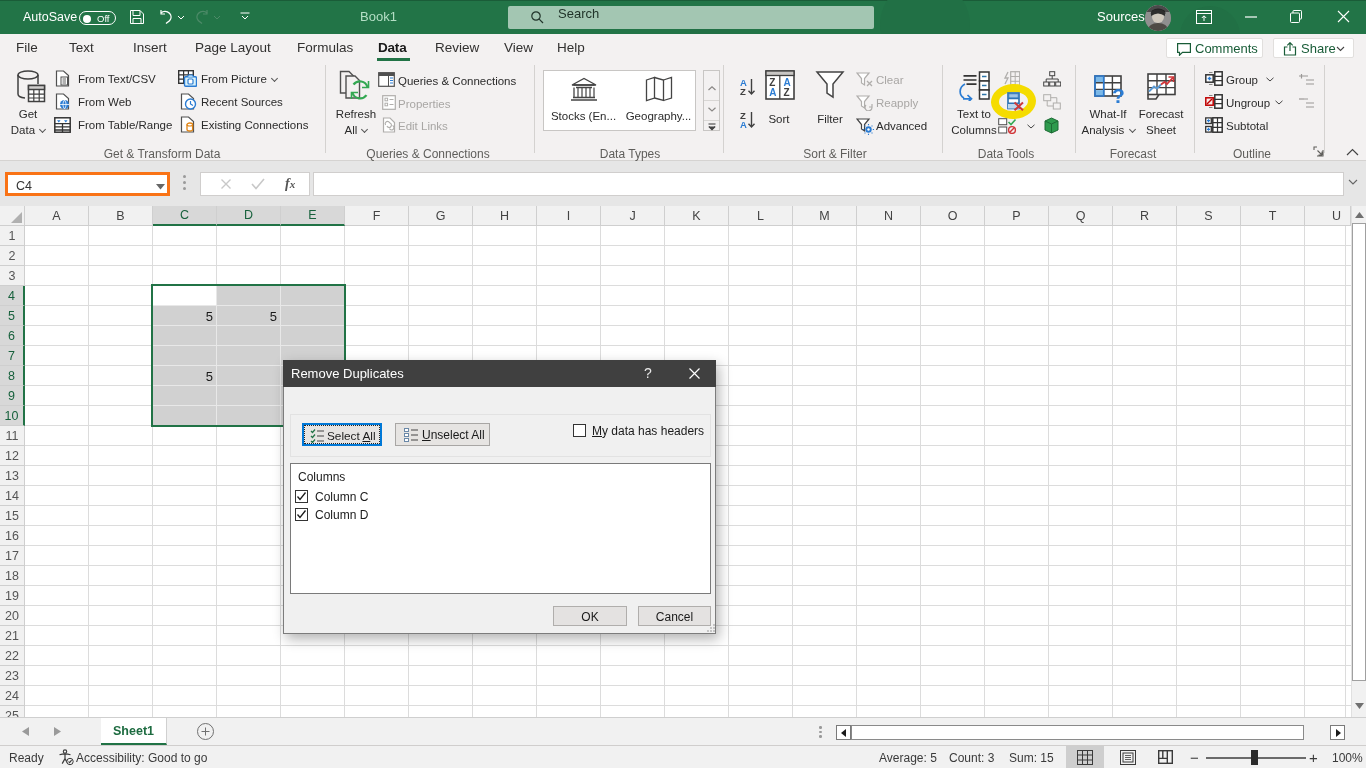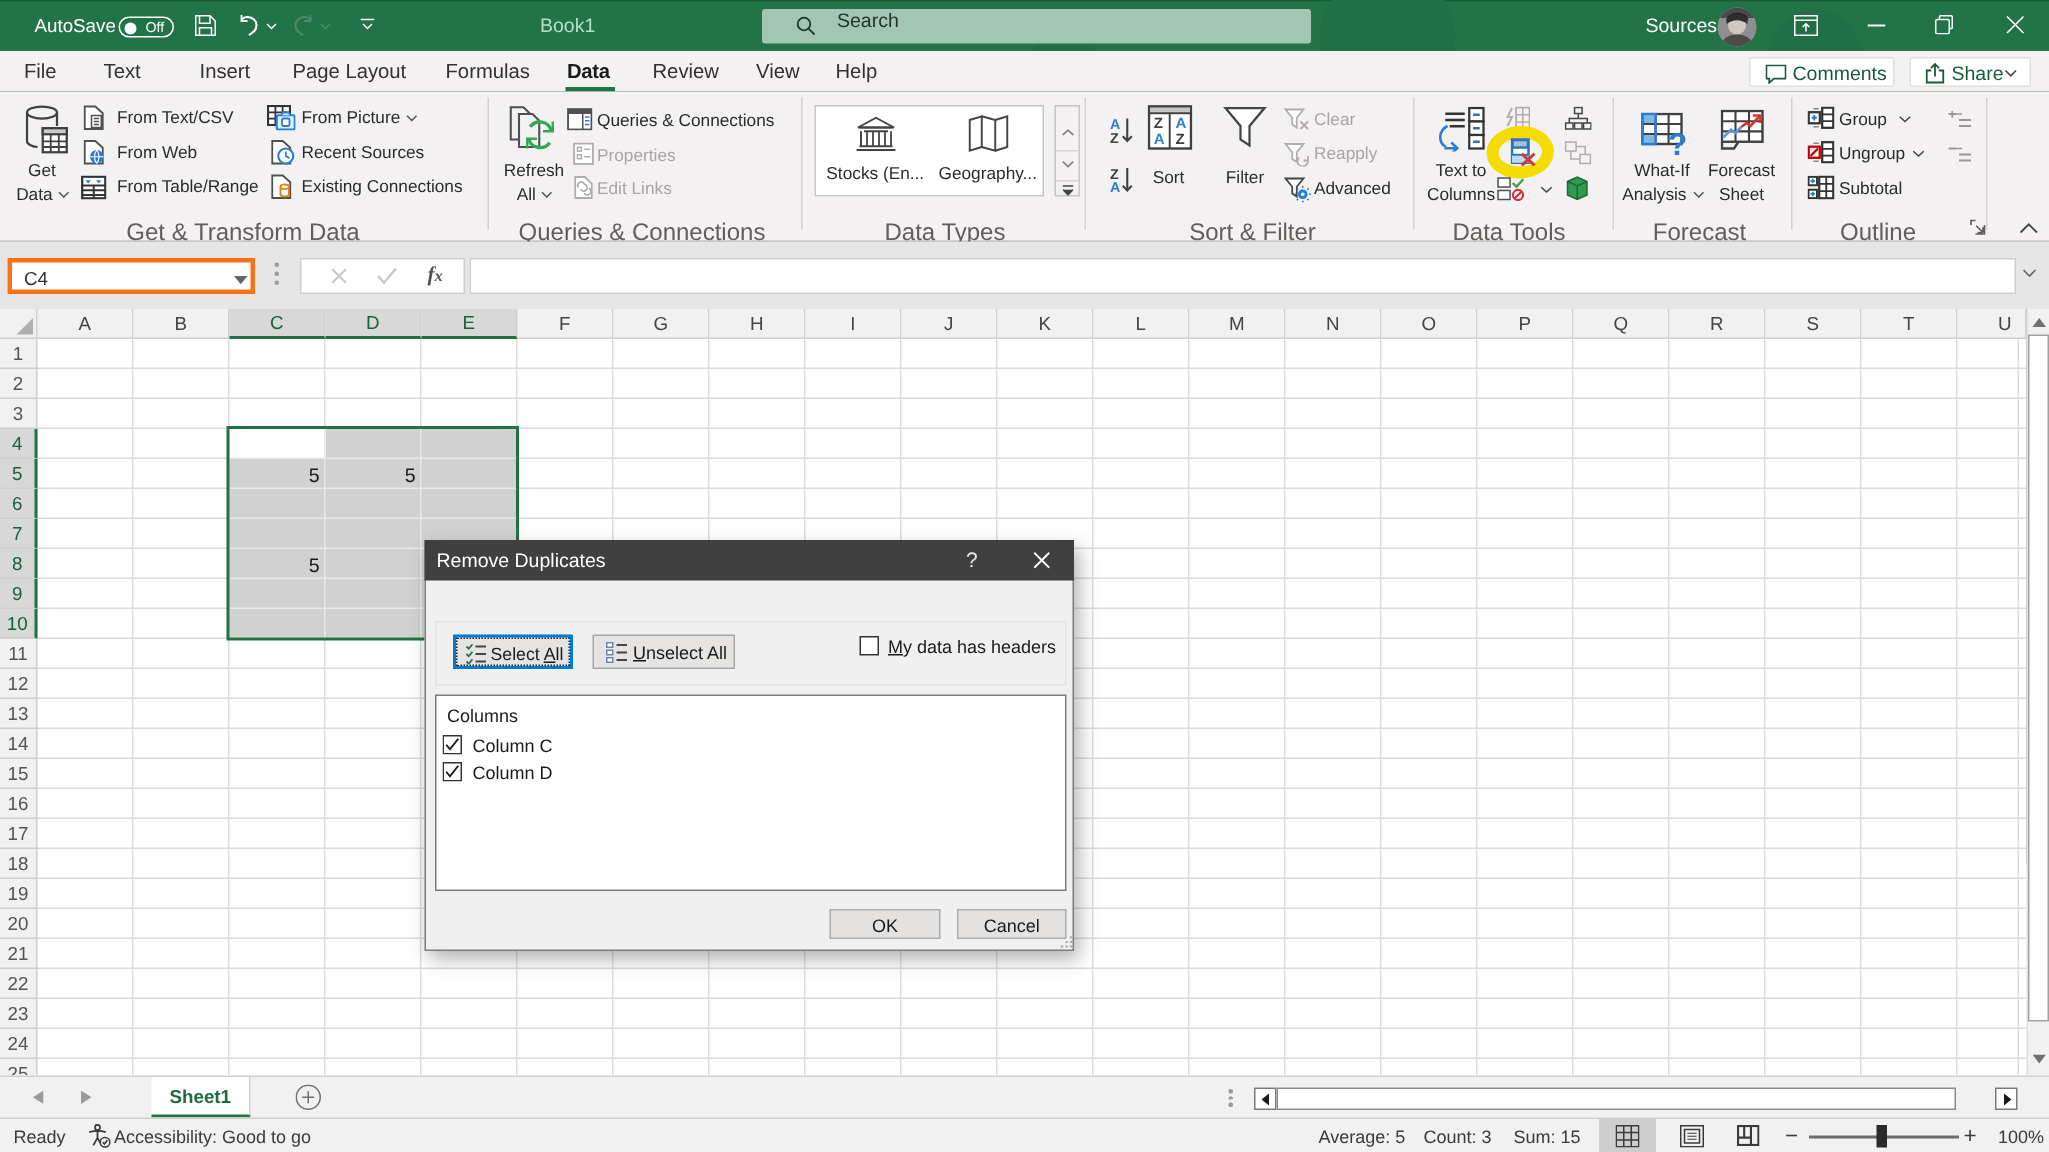--- a/index.html
+++ b/index.html
@@ -20,21 +20,21 @@
 #avatar { left:1145px; top:5px; width:26px; height:26px; border-radius:50%; background:#888; overflow:hidden; }
 
 #tabrow { left:0; top:34px; width:1366px; height:27px; background:#f3f1f1; }
 .rtab { position:absolute; top:6px; font-size:13.5px; color:#323130; }
 .rtab.sel { color:#1a1a1a; font-weight:bold; letter-spacing:-0.2px; }
 #data-underline { position:absolute; left:377px; top:24px; width:33px; height:3px; background:#217346; }
 .chromebtn { position:absolute; top:4px; height:20px; background:#fff; border:1px solid #e1dfdd; border-radius:2px; font-size:13px; color:#185c37; }
 
 #ribbon { left:0; top:61px; width:1366px; height:100px; background:#f3f1f1; border-bottom:1px solid #d5d3d1; box-shadow:0 2px 3px rgba(0,0,0,0.07); }
 .gdiv { position:absolute; top:4px; width:1px; height:88px; background:#d4d2d0; }
-.glabel { position:absolute; top:86px; width:200px; text-align:center; font-size:16px; color:#5f5e5b; }
+.glabel { position:absolute; top:86px; width:200px; text-align:center; font-size:12px; color:#5f5e5b; }
 .ritem { position:absolute; font-size:11.5px; color:#2b2b2b; white-space:nowrap; }
 .ritem.dis { color:#a8a6a4; }
 .bigtxt { position:absolute; text-align:center; font-size:11.5px; color:#2b2b2b; white-space:nowrap; }
 .chev { display:inline-block; width:5px; height:5px; border-right:1.3px solid #555; border-bottom:1.3px solid #555; transform:rotate(45deg); vertical-align:2px; margin-left:2px; }
 
 #fbar { left:0; top:161px; width:1366px; height:45px; background:#e6e6e6; }
 #namebox { position:absolute; left:5px; top:11px; width:165px; height:24px; background:#fff; border:3px solid #f97316; }
 #namebox .nm { position:absolute; left:8px; top:4px; font-size:12.5px; color:#333; }
 #fxbox { position:absolute; left:200px; top:11px; width:110px; height:24px; background:#fff; border:1px solid #d0cecd; }
 #fxfield { position:absolute; left:313px; top:11px; width:1031px; height:24px; background:#fff; border:1px solid #d0cecd; }

